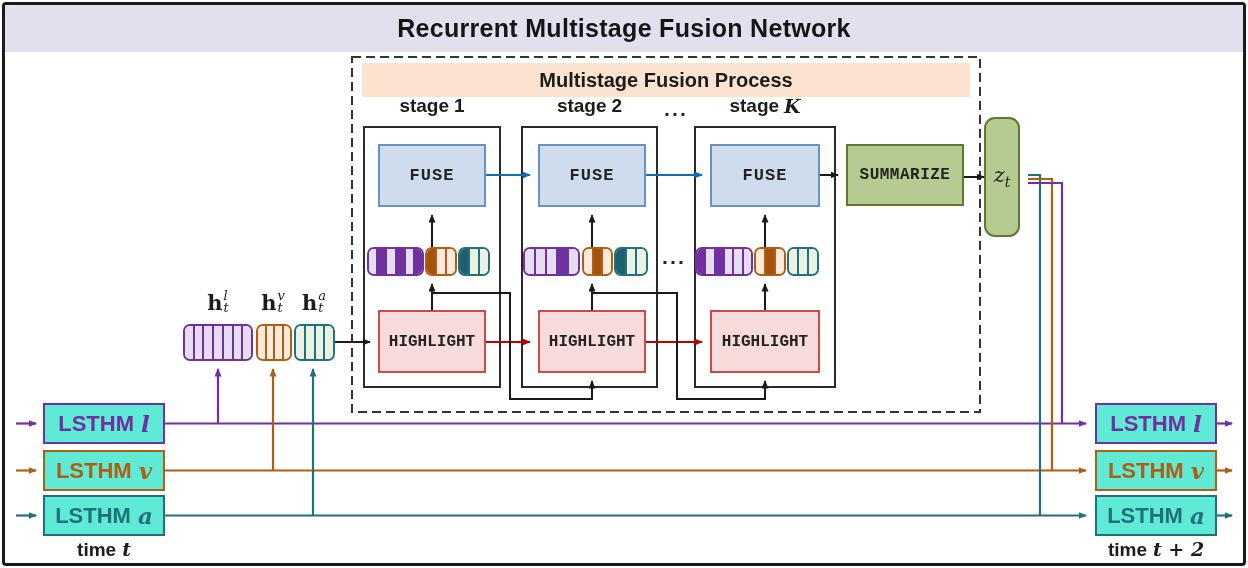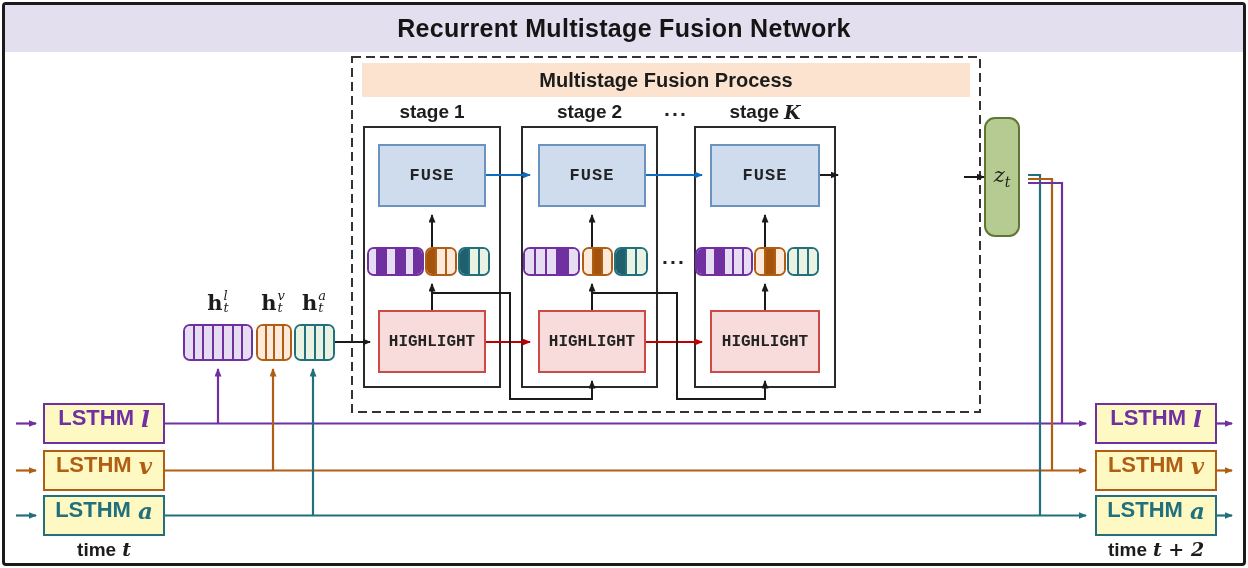--- a/index.html
+++ b/index.html
@@ -8,40 +8,40 @@
   .abs{position:absolute;box-sizing:border-box;}
   
   #frame{left:2px;top:2px;width:1244px;height:564px;border:3px solid #1b1b1b;border-radius:4px;background:#fff;}
   #band{left:5px;top:5px;width:1238px;height:47px;background:var(--band);display:flex;align-items:center;justify-content:center;}
   #band .t{font-size:25px;font-weight:bold;color:#151515;letter-spacing:.3px;}
   
   #fheader{left:362px;top:63px;width:608px;height:34px;background:var(--header-bg);display:flex;align-items:center;justify-content:center;}
   #fheader .t{font-size:20px;font-weight:bold;color:#1c1c1c;}
   
   .stagebox{top:126px;height:262px;border:2px solid #2a2a2a;background:transparent;}
-  .stagelbl{top:101px;height:22px;display:flex;align-items:center;justify-content:center;
+  .stagelbl{top:95px;height:22px;display:flex;align-items:center;justify-content:center;
             font-size:19px;font-weight:bold;color:#1c1c1c;gap:5px;}
   .stagelbl .v{font-family:"Liberation Sans",sans-serif;}
   .dots{font-size:21px;font-weight:bold;color:#222;letter-spacing:1px;}
   
   .op{display:flex;align-items:center;justify-content:center;
       font-family:"Liberation Mono",monospace;font-weight:bold;color:#232323;}
   .fuse{top:144px;height:63px;background:var(--fuse-fill);border:2px solid var(--fuse-border);font-size:17px;letter-spacing:1px;}
   .hilite{top:310px;height:63px;background:var(--highlight-fill);border:2px solid var(--highlight-border);font-size:16px;}
   .summ{background:var(--green-fill);border:2px solid var(--green-border);font-size:16px;letter-spacing:.5px;}
   .zbox{background:var(--green-fill);border:2.5px solid var(--green-border);border-radius:11px;
         display:flex;align-items:center;justify-content:center;}
   .zbox .math{font-family:"DejaVu Serif",serif;font-style:italic;font-size:21px;color:#1c1c1c;}
   .zbox sub{font-size:14px;}
   
   .cells{top:247px;height:29px;border-radius:7px;border:2.5px solid #000;display:flex;overflow:hidden;background:#fff;}
   .cells .c{flex:1;}
   .hcells{top:324px;height:37px;}
   
-  .lsthm{width:122px;height:41px;background:#fef9c3;border:2.5px solid #000;display:flex;justify-content:center;gap:7px;
+  .lsthm{width:122px;height:41px;background:#5eead4;border:2.5px solid #000;display:flex;align-items:center;justify-content:center;gap:7px;
          font-size:22px;font-weight:bold;}
   .lsthm .mod{font-family:"DejaVu Serif",serif;font-style:italic;font-size:23px;}
   .lsthm.pu{border-color:var(--purple);color:var(--purple);}
   .lsthm.or{border-color:var(--orange);color:var(--orange);}
   .lsthm.te{border-color:var(--teal);color:var(--teal);}
   
   .timelbl{font-size:19px;font-weight:bold;color:#1c1c1c;display:flex;gap:6px;align-items:baseline;justify-content:center;}
   .timelbl .v{font-family:"DejaVu Serif",serif;font-style:italic;}
   
   .hlbl{display:flex;align-items:center;justify-content:center;color:#1c1c1c;}
@@ -151,20 +151,21 @@
       <div class="c" style="background: var(--orange-light);"></div>
       <div class="c" style="background: var(--orange-dark); border-left: 2px solid var(--orange);"></div>
       <div class="c" style="background: var(--orange-light); border-left: 2px solid var(--orange);"></div>
     </div>
   <div class="abs cells" style="left: 787px; width: 32px; border-color: var(--teal);">
       <div class="c" style="background: var(--teal-light);"></div>
       <div class="c" style="background: var(--teal-light); border-left: 2px solid var(--teal);"></div>
       <div class="c" style="background: var(--teal-light); border-left: 2px solid var(--teal);"></div>
     </div>
 
+  <div class="abs op summ" style="left:846px;top:144px;width:118px;height:62px;">SUMMARIZE</div>
   <div class="abs zbox" style="left:984px;top:117px;width:36px;height:120px;">
     <span class="math"><span>z</span><sub>t</sub></span>
   </div>
 
   <div class="abs hlbl" style="left:196px;top:286px;width:44px;height:32px;">
     <span class="base">h</span>
     <span class="stack">
         <span>l</span>
         <span>t</span>
       </span>

